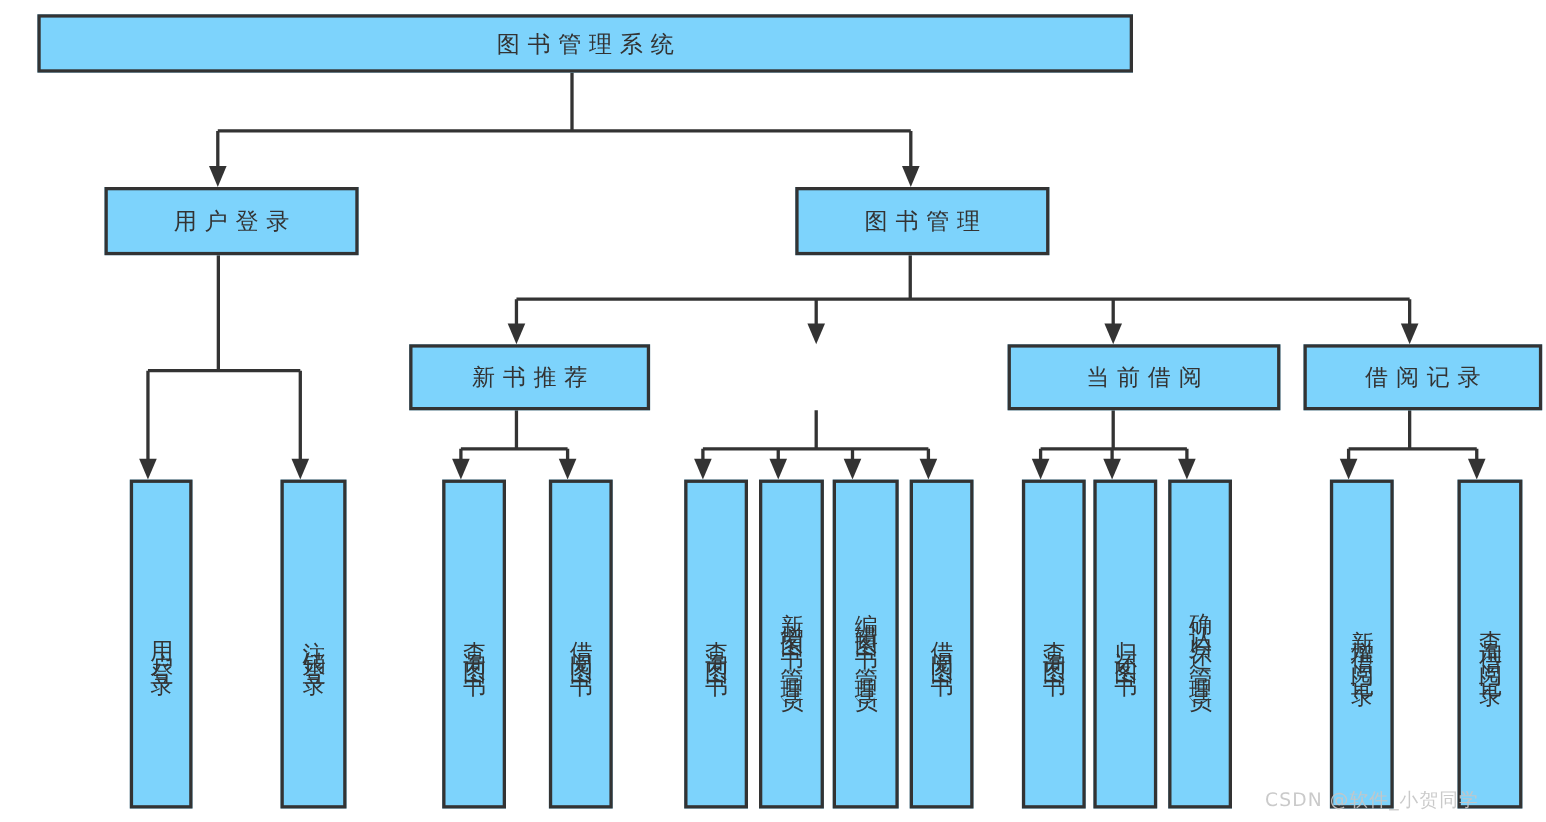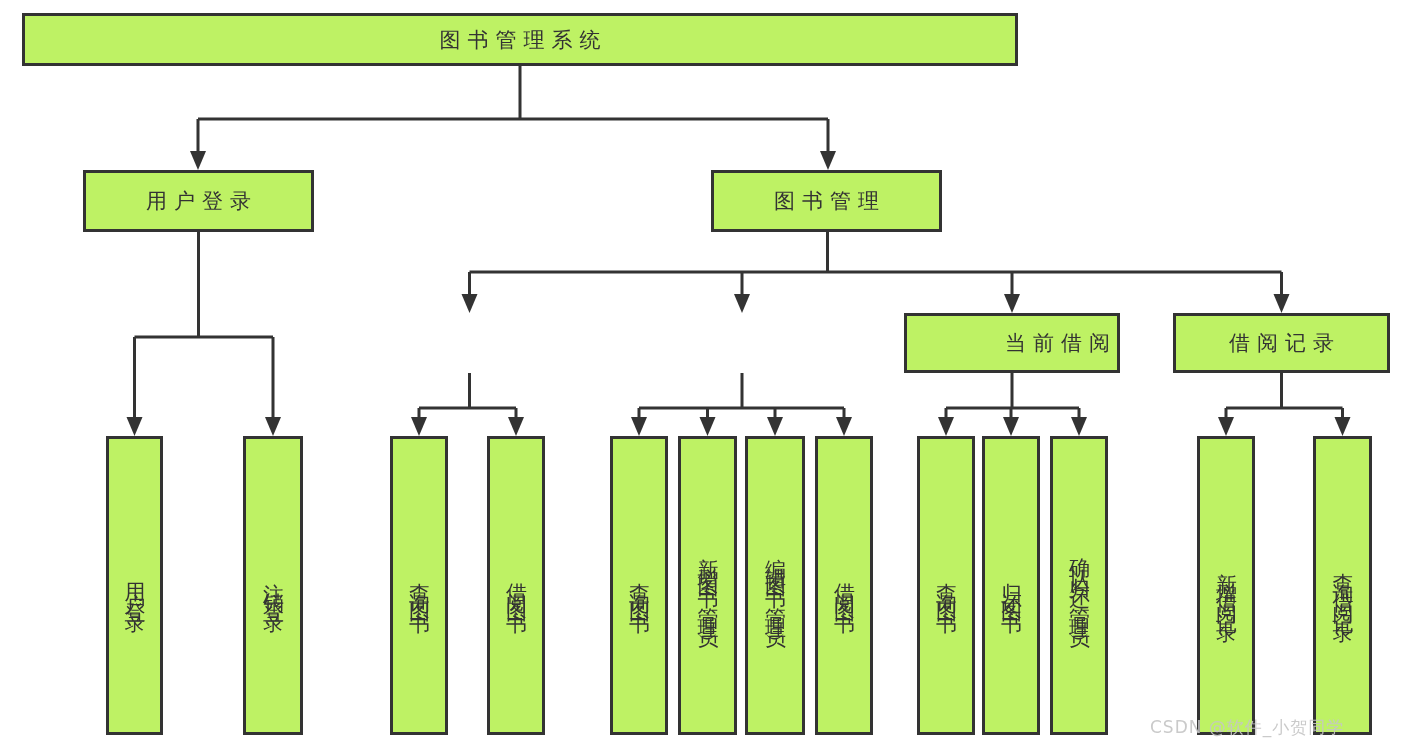--- a/index.html
+++ b/index.html
@@ -10,27 +10,28 @@
     width:1405px; height:747px;
     background:#ffffff;
     overflow:hidden;
   }
   #edges {
     position:absolute; left:0; top:0; width:1405px; height:747px;
     pointer-events:none;
   }
   .box {
     position:absolute;
-    background:#bef264;
+    background:#7dd3fc;
     border:3px solid #333333;
     color:#333333;
     display:flex;
     align-items:center;
     justify-content:center;
     z-index:2;
+    margin-left:12px;
   }
   .hbox { font-size:21px; letter-spacing:7px; text-indent:7px; white-space:nowrap; }
   .leaf .vtext {
     writing-mode:vertical-rl;
     text-orientation:mixed;
     font-size:21px;
     letter-spacing:10px;
     line-height:1;
     color:#333333;
   }
@@ -117,21 +118,24 @@
     <span>图书管理系统</span>
   </div>
 
   <div class="box hbox" style="left:83px; top:170px; width:231px; height:62px;">
     <span>用户登录</span>
   </div>
   <div class="box hbox" style="left:711px; top:170px; width:231px; height:62px;">
     <span>图书管理</span>
   </div>
 
-  <div class="box hbox" style="left:904px; top:313px; width:216px; height:60px;justify-content:flex-end;">
+  <div class="box hbox" style="left:360px; top:313px; width:219px; height:60px;">
+    <span>新书推荐</span>
+  </div>
+  <div class="box hbox" style="left:904px; top:313px; width:248px; height:60px;">
     <span>当前借阅</span>
   </div>
   <div class="box hbox" style="left:1173px; top:313px; width:217px; height:60px;">
     <span>借阅记录</span>
   </div>
 
   <div class="box leaf" style="left:106px; top:436px; width:57px; height:299px;">
     <span class="vtext">用户登录</span>
   </div>
   <div class="box leaf" style="left:243px; top:436px; width:60px; height:299px;">

